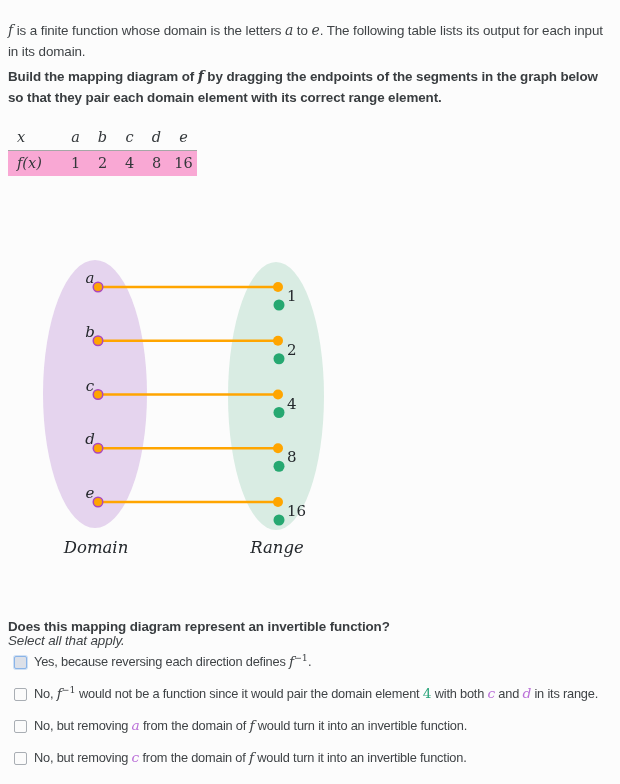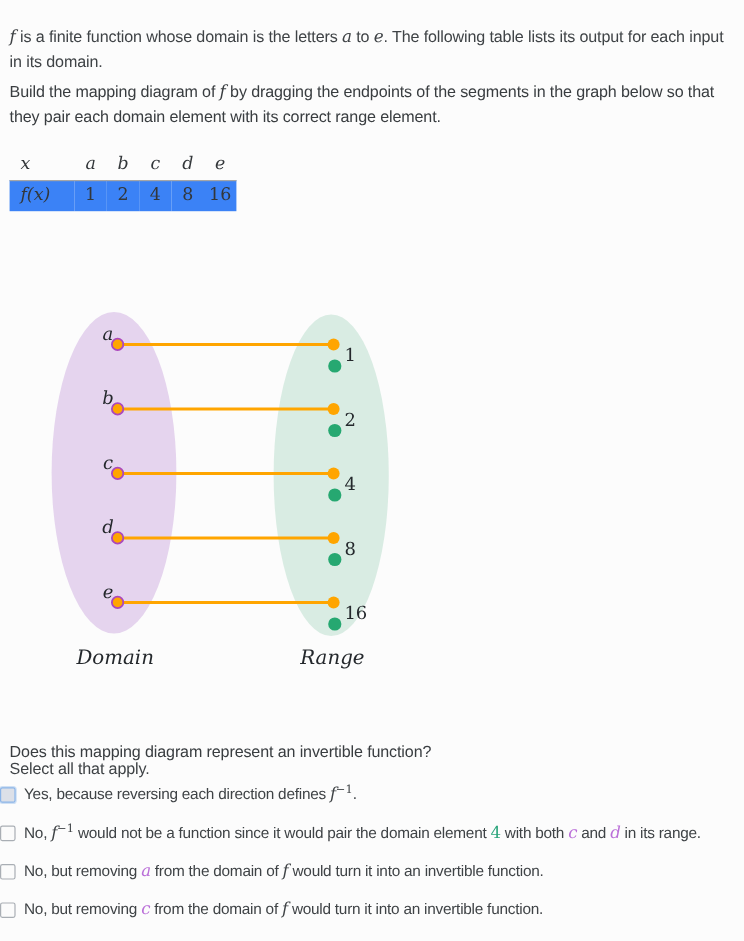--- a/index.html
+++ b/index.html
@@ -6,40 +6,40 @@
   html,body{width:620px;height:784px}
   body{
     position:relative;
     background:#fcfcfc;
     font-family:"Liberation Sans",sans-serif;
     color:#3f4346;
     overflow:hidden;
   }
   .abs{position:absolute}
   .para{font-size:13.4px;line-height:1.58;letter-spacing:-0.1px;width:606px}
-  .bold{font-weight:400;color:#393d40}
-  .italic{}
+  .bold{font-weight:700;color:#393d40}
+  .italic{font-style:italic}
   
   .math{font-family:"DejaVu Serif",serif;font-style:italic;font-size:14px;line-height:1}
   .math.up{font-style:normal}
   .math sup{font-family:"DejaVu Serif",serif;font-style:normal;font-size:9.5px;line-height:0;vertical-align:5px;letter-spacing:0}
   
   #func-table{border-collapse:collapse;font-family:"DejaVu Serif",serif;font-size:14.5px;color:#33373a}
   #func-table td{height:26px;vertical-align:middle}
   #func-table .c0{width:54px;padding-left:9px;text-align:left}
   #func-table .cn{width:27px;text-align:center}
   #func-table tr.hdr td{border-bottom:1px solid #a6a6a6}
-  #func-table tr.val td{background:#3b82f6}
+  #func-table tr.val td{background:#f9a8d4}
   #func-table .it{font-style:italic}
   
   .mletter{font-family:"DejaVu Serif",serif;font-style:italic;font-size:15px;fill:#24282c}
   .mnumber{font-family:"DejaVu Serif",serif;font-size:15px;fill:#24282c}
   .setlabel{font-family:"DejaVu Serif",serif;font-style:italic;font-size:16.5px;fill:#24282c}
   
-  .option{position:absolute;left:0;display:flex;align-items:flex-start;font-size:12.8px;letter-spacing:-0.2px;white-space:nowrap;color:#3f4346}
+  .option{position:absolute;left:14px;display:flex;align-items:flex-end;font-size:12.8px;letter-spacing:-0.2px;white-space:nowrap;color:#3f4346}
   .option .cb{width:13px;height:13px;flex:none;border:1px solid #a9aeb4;border-radius:2px;background:#fbfbfb;margin-right:7px;margin-top:2px}
   .option .cb.focus{border:1px solid #8ab4e8;background:#dce0e8;box-shadow:0 0 0 1px #cfe0f4}
   .option .math{font-size:13.8px}
 </style>
 </head>
 <body>
 
 <p class="para abs" style="left:8px;top:20px"><span class="math">f</span> is a finite function whose domain is the letters <span class="math">a</span> to <span class="math">e</span>. The following table lists its output for each input in its domain.</p>
 
 <p class="para bold abs" style="left:8px;top:66px">Build the mapping diagram of <span class="math">f</span> by dragging the endpoints of the segments in the graph below so that they pair each domain element with its correct range element.</p>

